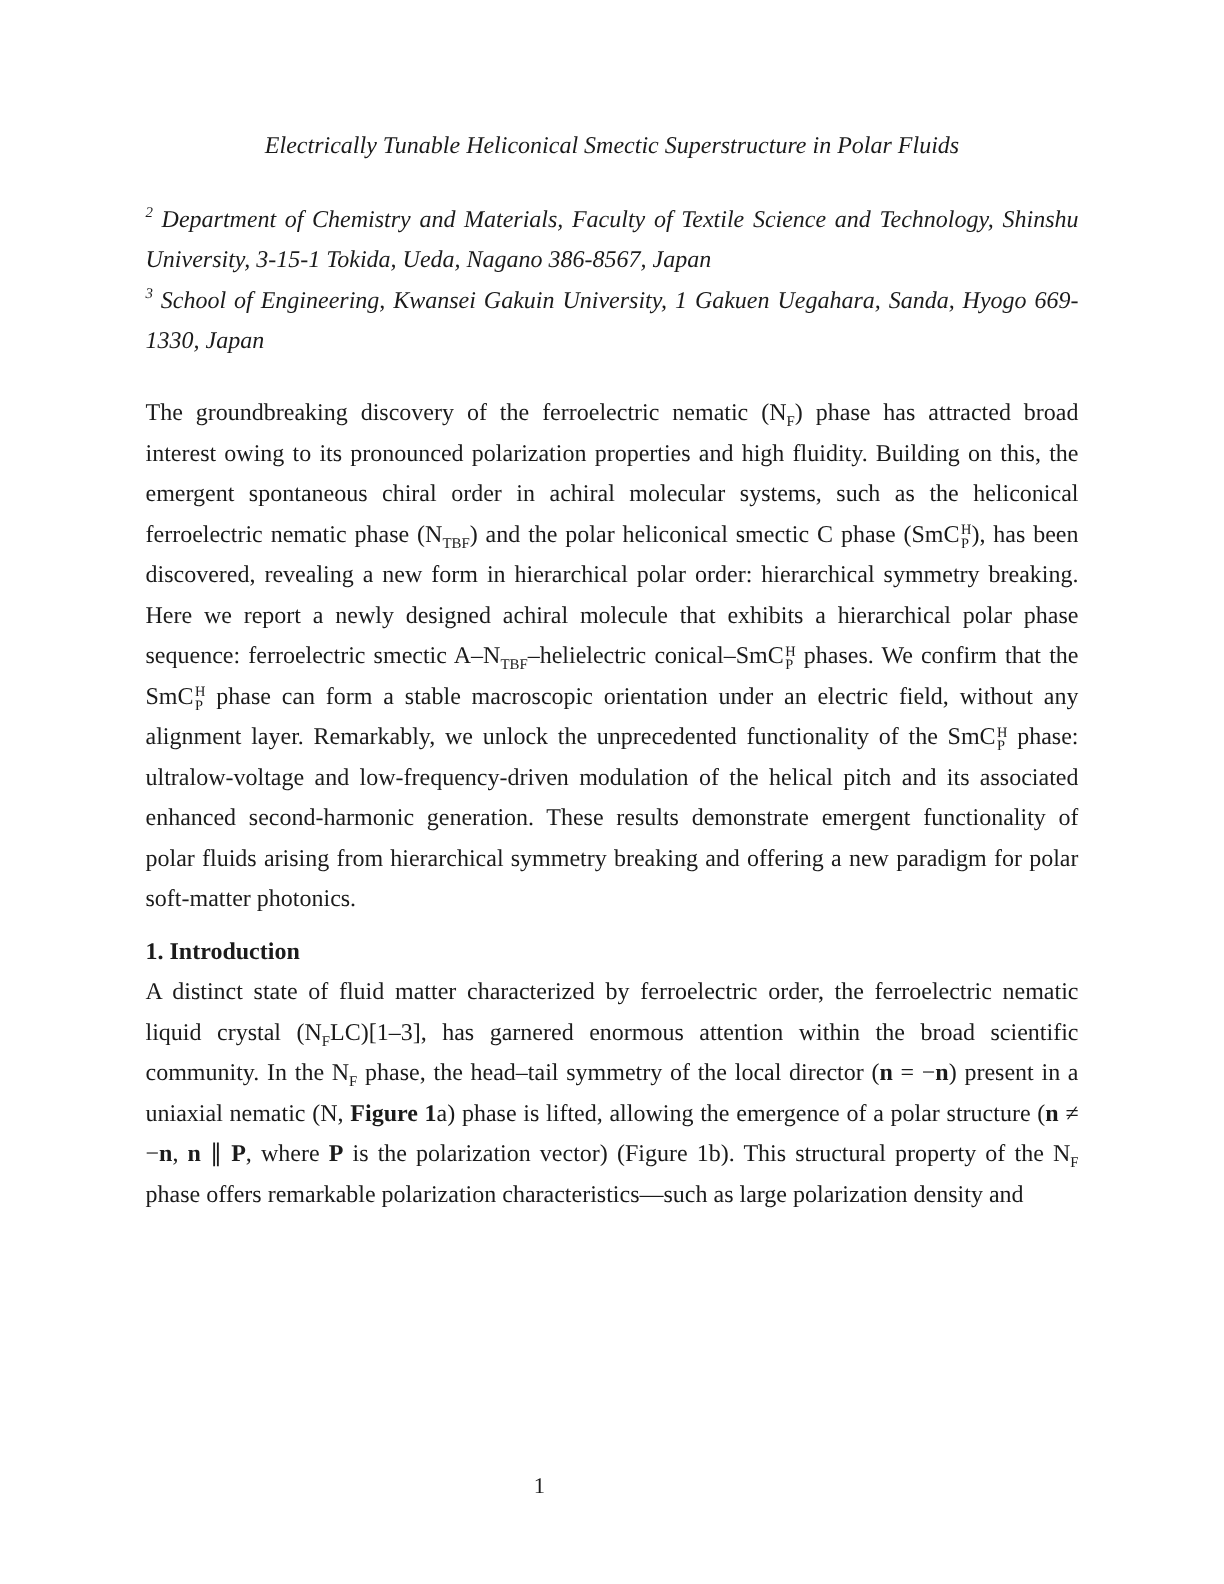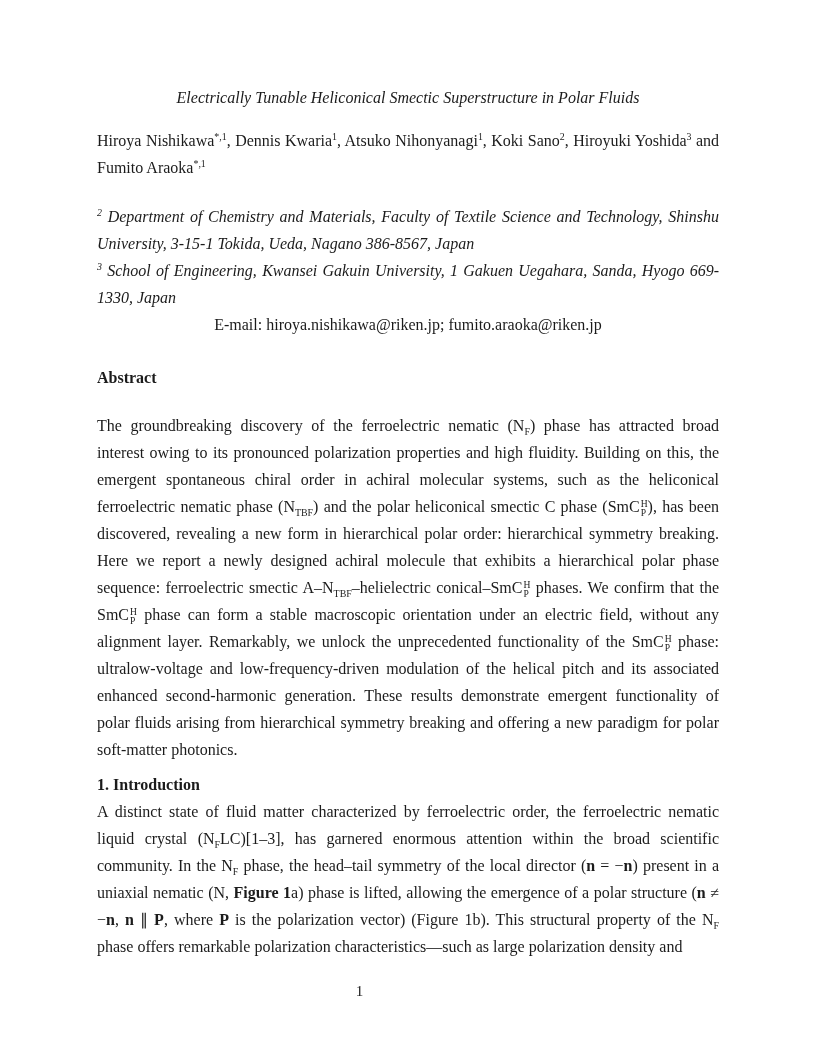--- a/index.html
+++ b/index.html
@@ -66,29 +66,26 @@
   }
 </style>
 </head>
 <body>
 
 <div class="page">
   <div class="content">
 
     <div class="title">Electrically Tunable Heliconical Smectic Superstructure in Polar Fluids</div>
 
-    <div class="authors">Hiroya Nishikawa<sup>*,1</sup>, Dennis Kwaria<sup>1</sup>, Atsuko Nihonyanagi<sup>1</sup>, Koki Sano<sup>2</sup>, Hiroyuki Yoshida<sup>3</sup> and Fumito Araoka<sup>*,1</sup></div>
 
     <div class="affiliations">
       <p class="affiliation-line"><sup>2</sup> Department of Chemistry and Materials, Faculty of Textile Science and Technology, Shinshu University, 3-15-1 Tokida, Ueda, Nagano 386-8567, Japan</p>
       <p class="affiliation-line"><sup>3</sup> School of Engineering, Kwansei Gakuin University, 1 Gakuen Uegahara, Sanda, Hyogo 669-1330, Japan</p>
-      <p class="affiliation-line email-line">E-mail: hiroya.nishikawa@riken.jp; fumito.araoka@riken.jp</p>
     </div>
 
-    <div class="section-heading abstract-heading">Abstract</div>
 
     <p class="para abstract-body">The groundbreaking discovery of the ferroelectric nematic (N<sub>F</sub>) phase has attracted broad interest owing to its pronounced polarization properties and high fluidity. Building on this, the emergent spontaneous chiral order in achiral molecular systems, such as the heliconical ferroelectric nematic phase (N<sub>TBF</sub>) and the polar heliconical smectic C phase (SmC<span class="stack"><span>H</span><span>P</span></span>), has been discovered, revealing a new form in hierarchical polar order: hierarchical symmetry breaking. Here we report a newly designed achiral molecule that exhibits a hierarchical polar phase sequence: ferroelectric smectic A–N<sub>TBF</sub>–helielectric conical–SmC<span class="stack"><span>H</span><span>P</span></span> phases. We confirm that the SmC<span class="stack"><span>H</span><span>P</span></span> phase can form a stable macroscopic orientation under an electric field, without any alignment layer. Remarkably, we unlock the unprecedented functionality of the SmC<span class="stack"><span>H</span><span>P</span></span> phase: ultralow-voltage and low-frequency-driven modulation of the helical pitch and its associated enhanced second-harmonic generation. These results demonstrate emergent functionality of polar fluids arising from hierarchical symmetry breaking and offering a new paradigm for polar soft-matter photonics.</p>
 
     <div class="section-heading intro-heading">1. Introduction</div>
 
     <p class="para intro-body">A distinct state of fluid matter characterized by ferroelectric order, the ferroelectric nematic liquid crystal (N<sub>F</sub>LC)[1–3], has garnered enormous attention within the broad scientific community. In the N<sub>F</sub> phase, the head–tail symmetry of the local director (<b>n</b> = −<b>n</b>) present in a uniaxial nematic (N, <b>Figure 1</b>a) phase is lifted, allowing the emergence of a polar structure (<b>n</b> ≠ −<b>n</b>, <b>n</b> ∥ <b>P</b>, where <b>P</b> is the polarization vector) (Figure 1b). This structural property of the N<sub>F</sub> phase offers remarkable polarization characteristics—such as large polarization density and</p>
 
   </div>
 
   <div class="page-number">1</div>

